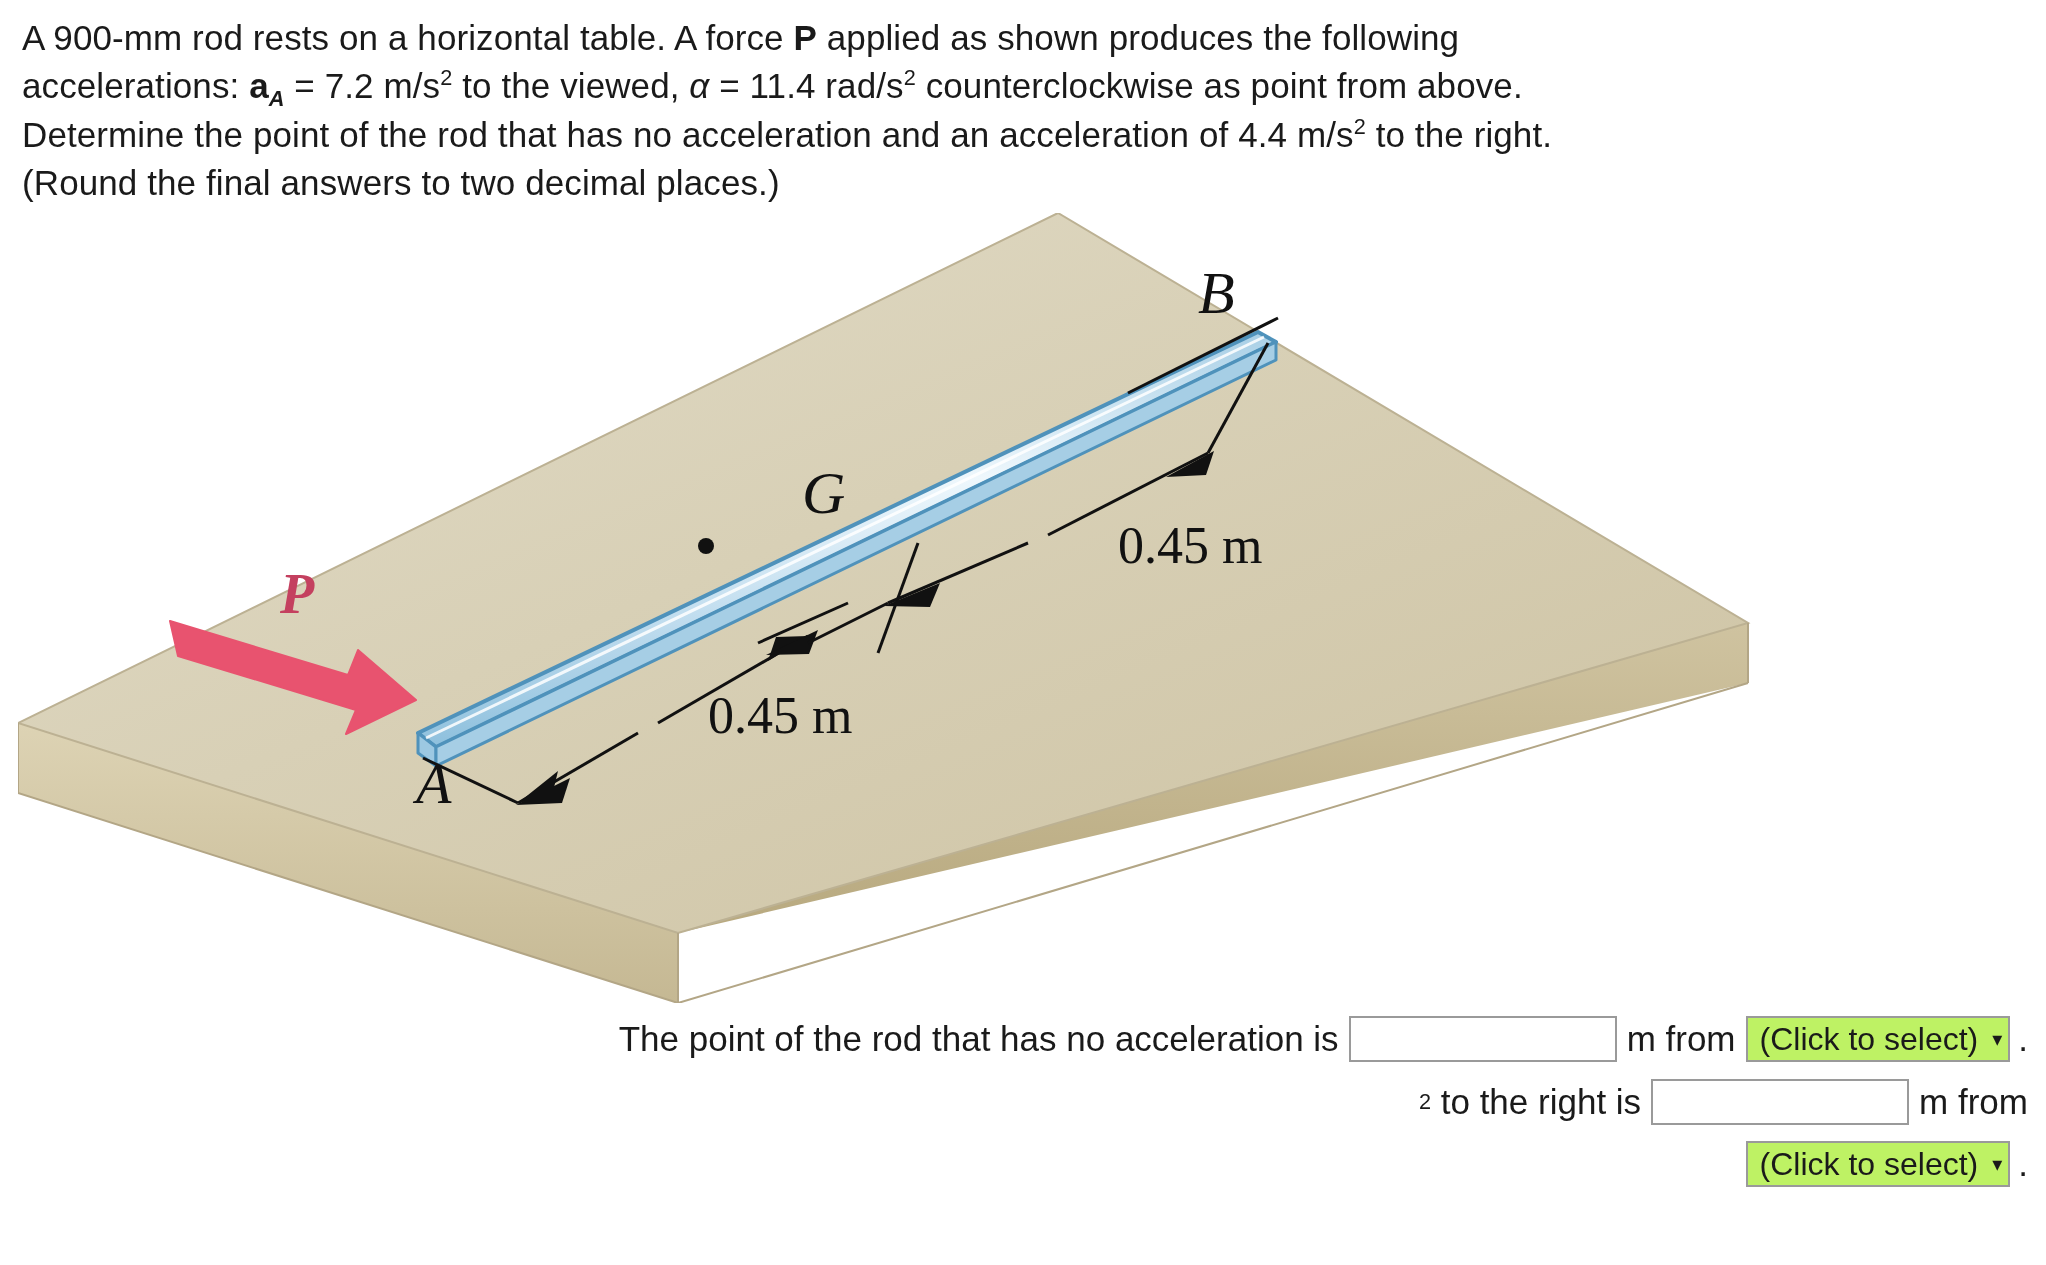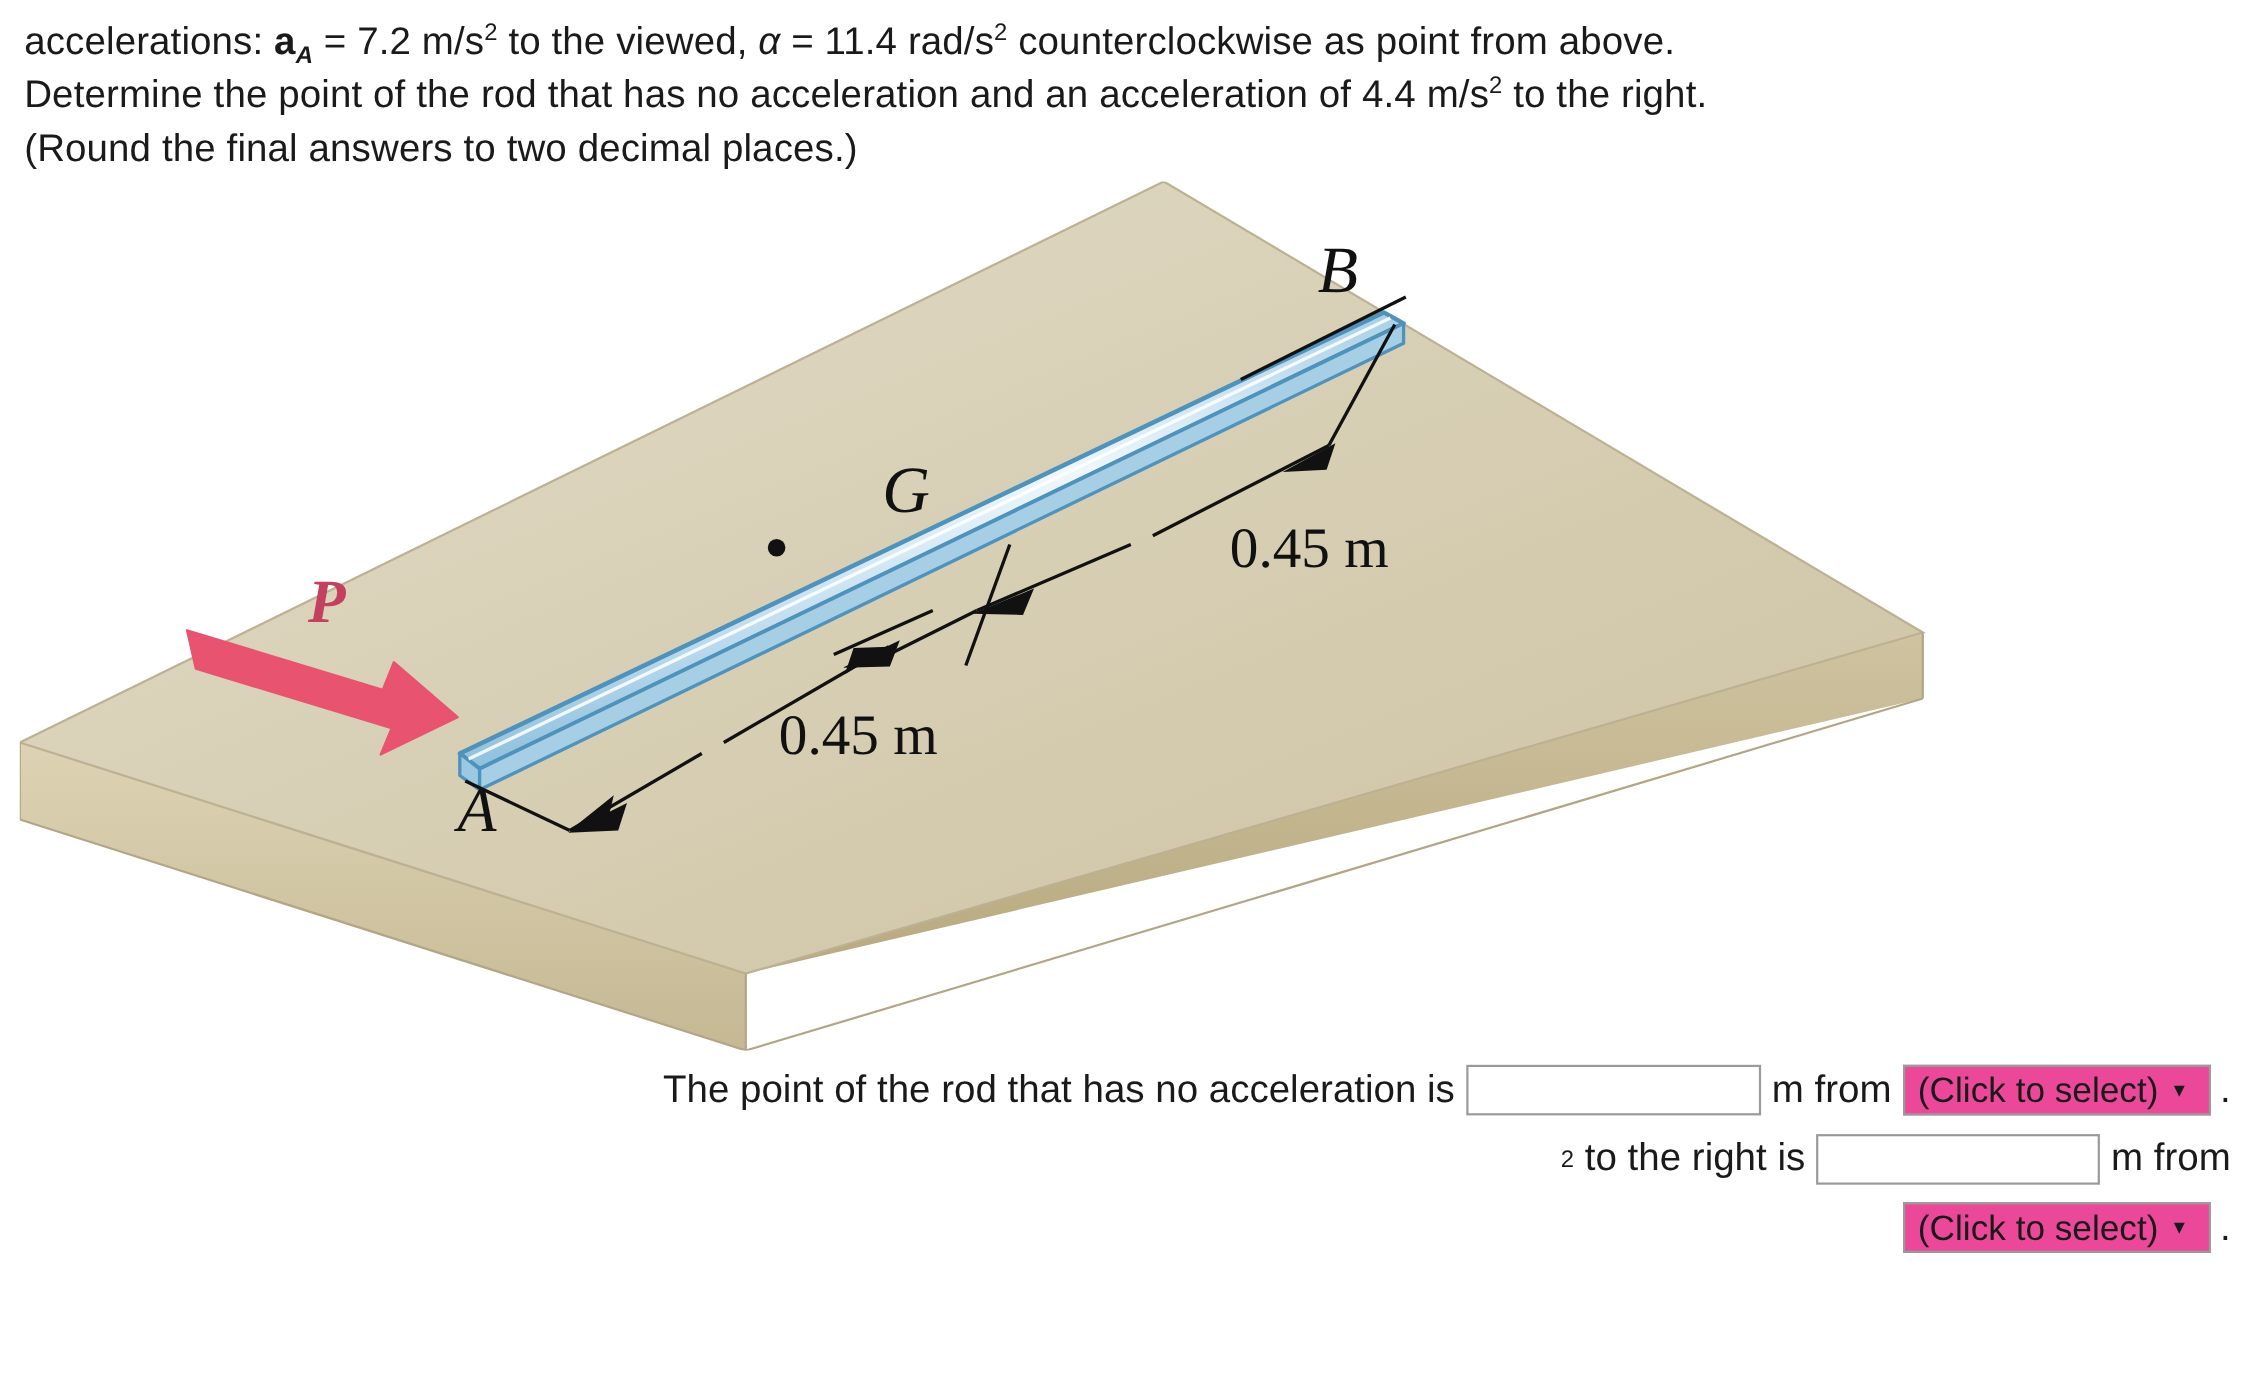--- a/index.html
+++ b/index.html
@@ -64,42 +64,45 @@
     box-sizing: border-box;
     font-family: "Liberation Sans", sans-serif;
     font-size: 30px;
     padding: 0 6px;
   }
   .blank-input.short { width: 258px; }
   .select-box {
     display: inline-flex;
     align-items: center;
     border: 2px solid #9a9a9a;
-    background: #ec4899;
+    background: #bef264;
     height: 46px;
-    padding: 0 22px 0 12px;
+    padding: 0 6px 0 12px;
     margin: 0 8px 0 10px;
     font-size: 32px;
     box-sizing: border-box;
     color: #1a1a1a;
     white-space: nowrap;
   }
   .select-box .caret {
     font-size: 20px;
     margin-left: 14px;
     line-height: 1;
   }
   .period { font-size: 35px; }
 </style>
 </head>
 <body>
 
 <div class="page">
 
   <div class="problem-text">
+    <div>
+      <span>A 900-mm rod rests on a horizontal table. A force </span><span class="bold">P</span><span> applied as shown produces the following</span>
+    </div>
     <div>
       <span>accelerations: </span><span class="bold">a</span><sub class="bold">A</sub><span> = 7.2 m/s</span><sup>2</sup><span> to the viewed, </span><span class="ital">α</span><span> = 11.4 rad/s</span><sup>2</sup><span> counterclockwise as point from above.</span>
     </div>
     <div>
       <span>Determine the point of the rod that has no acceleration and an acceleration of 4.4 m/s</span><sup>2</sup><span> to the right.</span>
     </div>
     <div>(Round the final answers to two decimal places.)</div>
   </div>
 
   <div class="figure-wrap">

